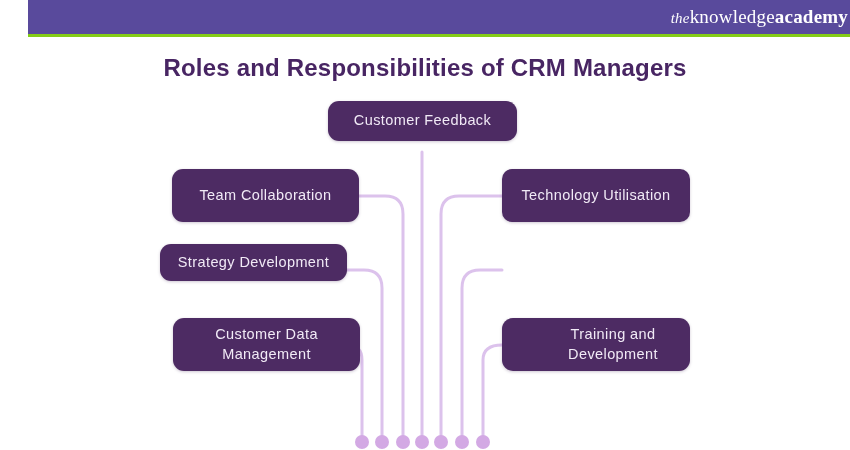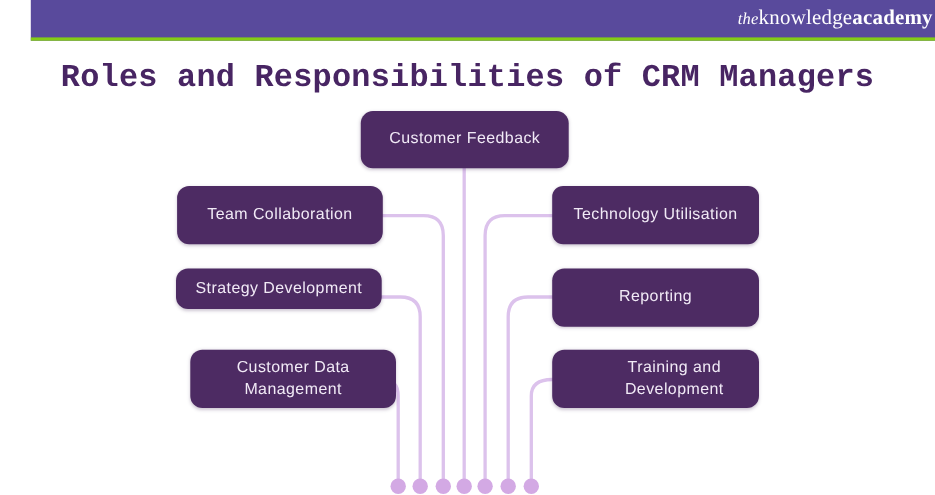--- a/index.html
+++ b/index.html
@@ -36,25 +36,24 @@
   }
   .logo .logo-the { font-style: italic; font-size: 15px; }
   .logo .logo-knowledge { font-weight: 400; }
   .logo .logo-academy { font-weight: 700; }
 
   .title {
     position: absolute;
     top: 54px; left: 0;
     width: 850px;
     text-align: center;
-    font-size: 29px;
+    font-size: 24px;
     font-weight: 700;
     color: #482563;
     letter-spacing: 0.2px;
-    font-family: Liberation Mono, monospace;
   }
 
   .connectors {
     position: absolute;
     top: 0; left: 0;
     z-index: 1;
   }
 
   .role-box {
     position: absolute;
@@ -66,22 +65,22 @@
     align-items: center;
     justify-content: center;
     text-align: center;
     font-size: 14.5px;
     letter-spacing: 0.4px;
     line-height: 1.35;
     white-space: pre-line;
     box-shadow: 0 1px 3px rgba(60, 30, 80, 0.25);
   }
 
-  .pos-top { left: 328px; top: 101px; width: 189px; height: 52px; }
-  .pos-l1  { left: 161px; top: 169px; width: 187px; height: 53px; }
+  .pos-top { left: 328px; top: 101px; width: 189px; height: 40px; }
+  .pos-l1  { left: 172px; top: 169px; width: 187px; height: 53px; }
   .pos-r1  { left: 502px; top: 169px; width: 188px; height: 53px; border-radius: 10px; }
   .pos-l2  { left: 160px; top: 244px; width: 187px; height: 37px; }
   .pos-r2  { left: 502px; top: 244px; width: 188px; height: 53px; }
   .pos-l3  { left: 160px; top: 318px; width: 187px; height: 53px; margin-left: 13px; }
   .pos-r3  { left: 502px; top: 318px; width: 188px; height: 53px; padding-left: 34px; }
 </style>
 </head>
 <body>
 
 <div class="canvas">
@@ -110,19 +109,18 @@
       <circle cx="441" cy="442" r="7"></circle>
       <circle cx="462" cy="442" r="7"></circle>
       <circle cx="483" cy="442" r="7"></circle>
     </g>
   </svg>
 
   <div class="role-box pos-top">Customer Feedback</div>
   <div class="role-box pos-l1">Team Collaboration</div>
   <div class="role-box pos-r1">Technology Utilisation</div>
   <div class="role-box pos-l2">Strategy Development</div>
-  <div class="role-box pos-r2">Reporting</div>
   <div class="role-box pos-l3">Customer Data
 Management</div>
   <div class="role-box pos-r3">Training and
 Development</div>
 
 </div>
 
 </body></html>

